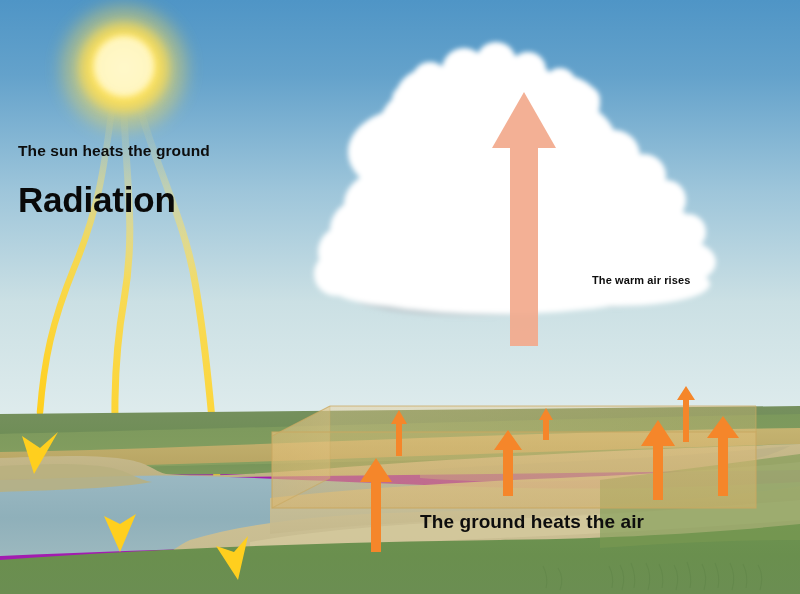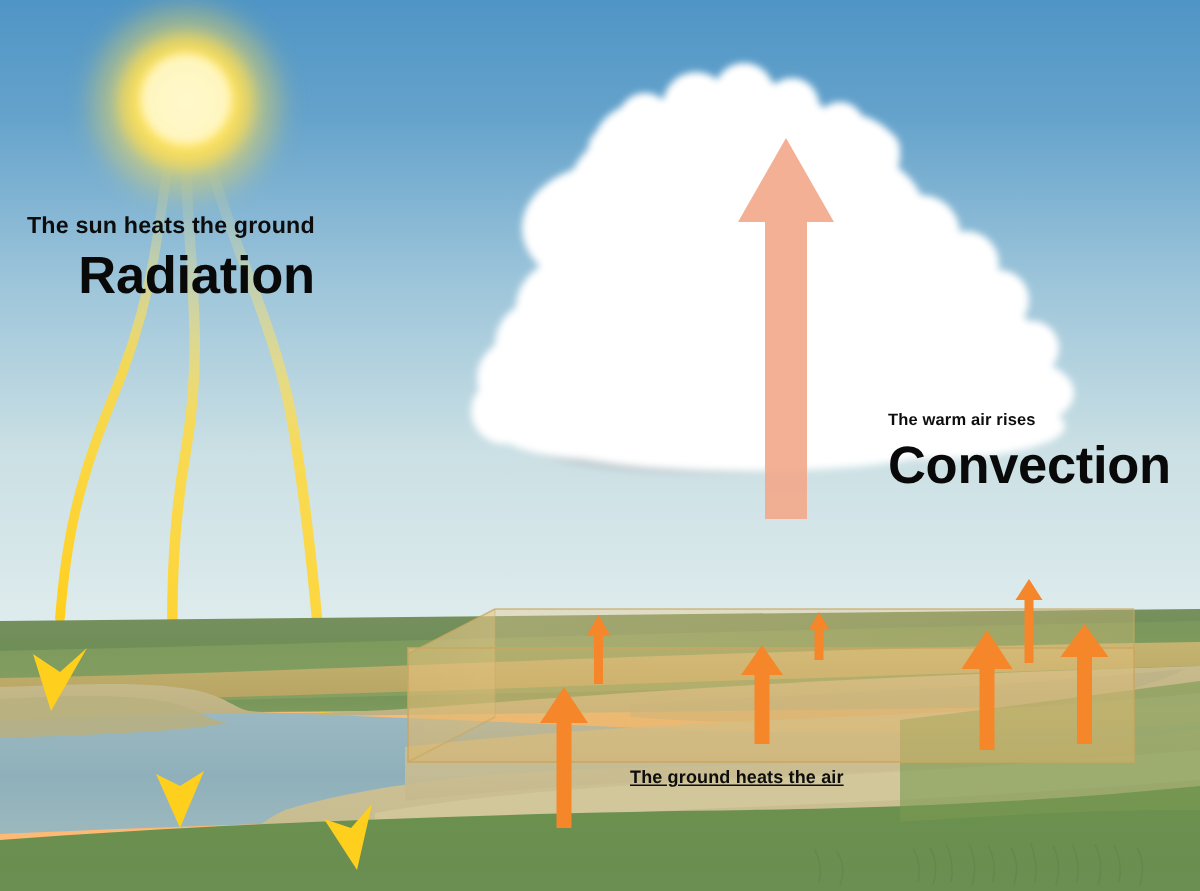--- a/index.html
+++ b/index.html
@@ -1,40 +1,40 @@
 <!DOCTYPE html>
 <html><head>
 <meta charset="utf-8">
 <style>
   html,body{margin:0;padding:0;background:#fff;}
   body{font-family:"Liberation Sans",sans-serif;}
   #scene{
     position:relative;width:800px;height:594px;overflow:hidden;
-    background:#fdba74;
+    background:#a21caf;
   }
   .layer{position:absolute;left:0;top:0;width:800px;height:594px;}
   svg.layer{display:block;}
 
   
   .label-group{position:absolute;white-space:nowrap;}
   .label-sub{
     font-family:"Liberation Sans",sans-serif;
     font-size:15.5px;font-weight:bold;color:#0d0d0d;
     letter-spacing:.1px;line-height:1;
   }
   .label-main{
     font-family:"Liberation Sans",sans-serif;
     font-size:35px;font-weight:bold;color:#090909;
-    line-height:1;margin-top:7px;letter-spacing:-.2px;text-align:right;
+    line-height:1;margin-top:23px;letter-spacing:-.2px;
   }
   #lbl-radiation{left:18px;top:143px;}
   #lbl-convection{left:592px;top:275px;}
   #lbl-conduction{left:420px;top:512px;}
   #lbl-convection .label-sub{font-size:11px;}
-  #lbl-conduction .label-sub{font-size:12px;text-decoration:underline;}
+  #lbl-conduction .label-sub{font-size:19px;}
 </style>
 </head>
 <body>
 
 <div id="scene">
 
   <svg class="layer" viewBox="0 0 800 594" xmlns="http://www.w3.org/2000/svg">
     <defs>
       <linearGradient id="skyGrad" x1="0" y1="0" x2="0" y2="1">
         <stop offset="0%" stop-color="#4f95c6"></stop>
@@ -304,20 +304,19 @@
     </g>
   </svg>
 
   <div class="label-group" id="lbl-radiation">
     <div class="label-sub">The sun heats the ground</div>
     <div class="label-main">Radiation</div>
   </div>
 
   <div class="label-group" id="lbl-convection">
     <div class="label-sub">The warm air rises</div>
-    <div class="label-main">Convection</div>
   </div>
 
   <div class="label-group" id="lbl-conduction">
     <div class="label-sub">The ground heats the air</div>
   </div>
 
 </div>
 
 </body></html>

